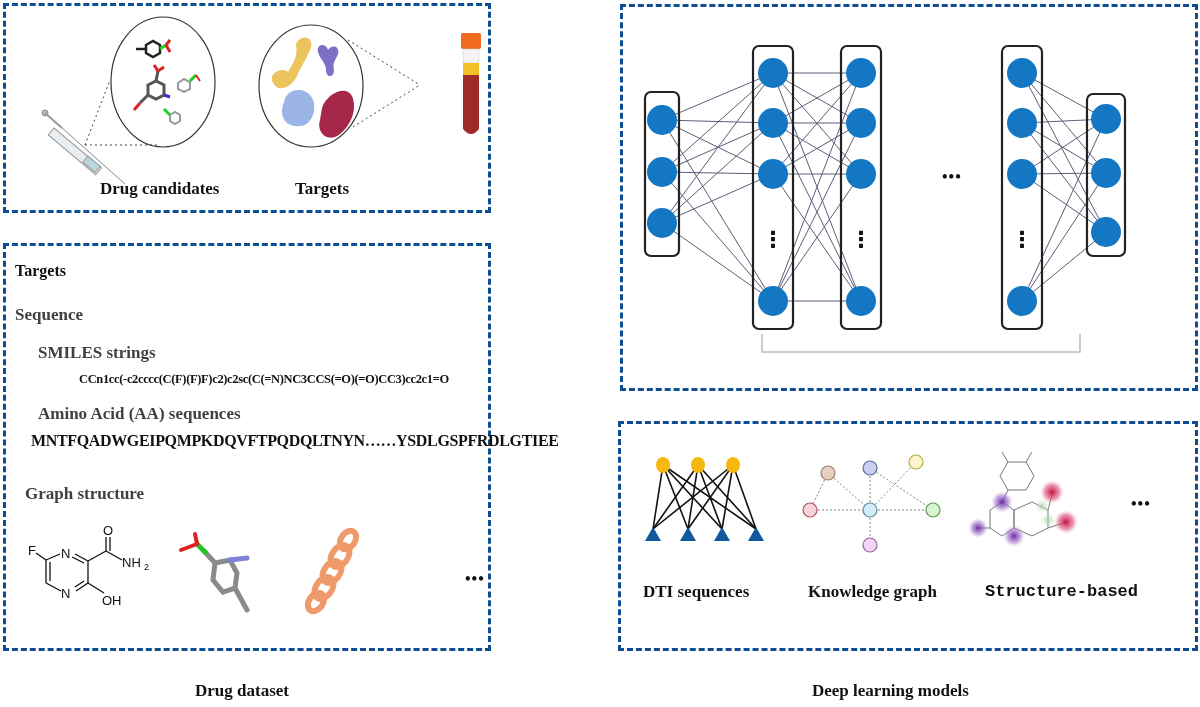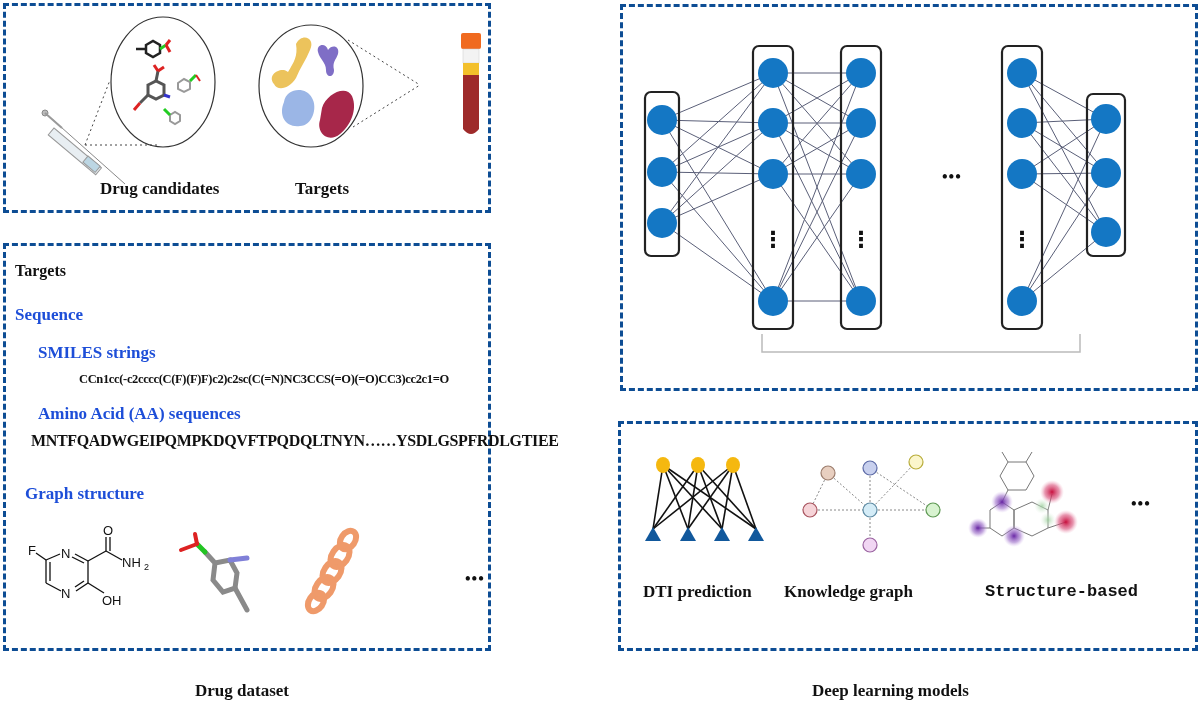--- a/index.html
+++ b/index.html
@@ -1,20 +1,20 @@
 <!DOCTYPE html>
 <html><head>
 <meta charset="utf-8">
 <style>
   html,body{margin:0;padding:0;background:#ffffff;}
   body{width:1200px;height:707px;position:relative;overflow:hidden;font-family:"Liberation Serif","DejaVu Serif",serif;}
   .box{position:absolute;border:3px dashed #0d4d94;box-sizing:border-box;}
   .txt{position:absolute;white-space:nowrap;}
   .bold{font-weight:bold;}
-  .blue{color:#1d4ed8;}
+  .blue{color:#404040;}
   .black{color:#111;}
   svg{position:absolute;overflow:visible;}
 </style>
 </head>
 <body>
 
 <div class="box" style="left:3px;top:3px;width:488px;height:210px;"></div>
 
 <svg style="left:40px;top:108px;" width="90" height="80" viewBox="0 0 90 80">
   <line x1="3" y1="3" x2="85" y2="76" stroke="#888" stroke-width="1"></line>
@@ -294,17 +294,17 @@
   <circle cx="98" cy="72" r="12" fill="url(#gRed)"></circle>
   <circle cx="34" cy="52" r="11" fill="url(#gPur)"></circle>
   <circle cx="10" cy="78" r="10" fill="url(#gPur)"></circle>
   <circle cx="46" cy="86" r="11" fill="url(#gPur)"></circle>
   <circle cx="74" cy="56" r="8" fill="url(#gGrn)"></circle>
   <circle cx="80" cy="70" r="8" fill="url(#gGrn)"></circle>
 </svg>
 
 <div class="txt bold black" style="left:1131px;top:495px;font-size:16px;letter-spacing:1px;">•••</div>
 
-<div class="txt bold black" style="left:643px;top:582px;font-size:17px;">DTI prediction</div>
-<div class="txt bold black" style="left:784px;top:582px;font-size:17px;">Knowledge graph</div>
+<div class="txt bold black" style="left:643px;top:582px;font-size:17px;">DTI sequences</div>
+<div class="txt bold black" style="left:808px;top:582px;font-size:17px;">Knowledge graph</div>
 <div class="txt bold black" style="left:985px;top:582px;font-size:17px;font-family:Liberation Mono, monospace;">Structure-based</div>
 
 <div class="txt bold black" style="left:812px;top:681px;font-size:17px;">Deep learning models</div>
 
 </body></html>

